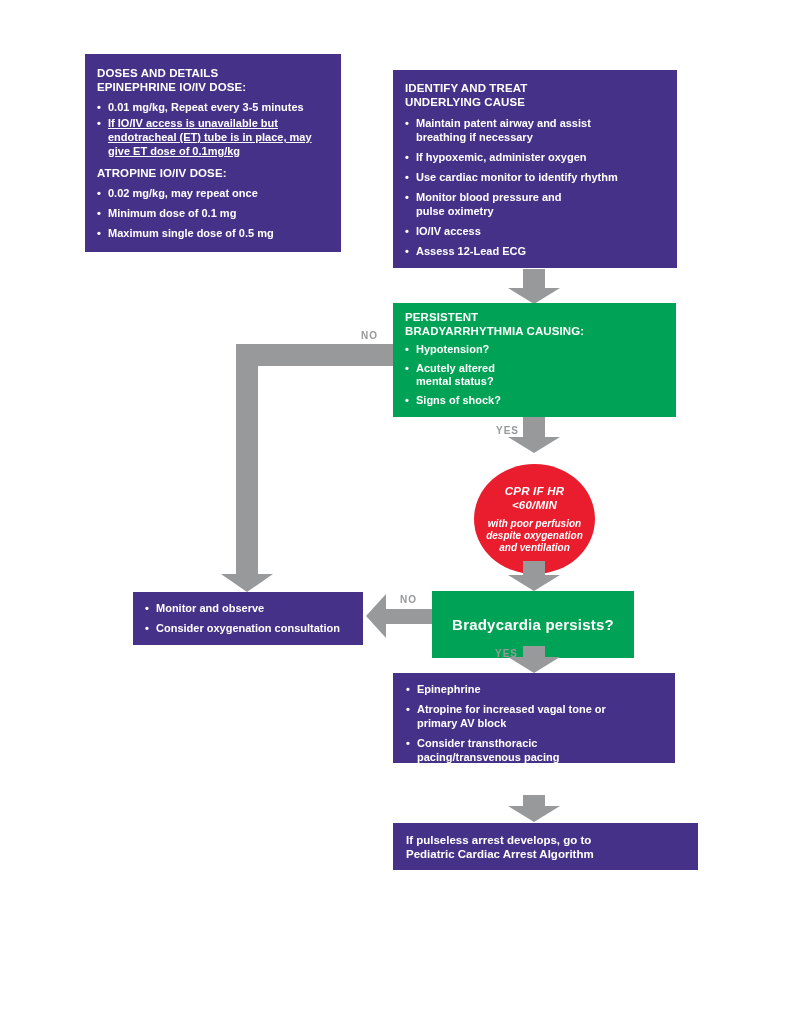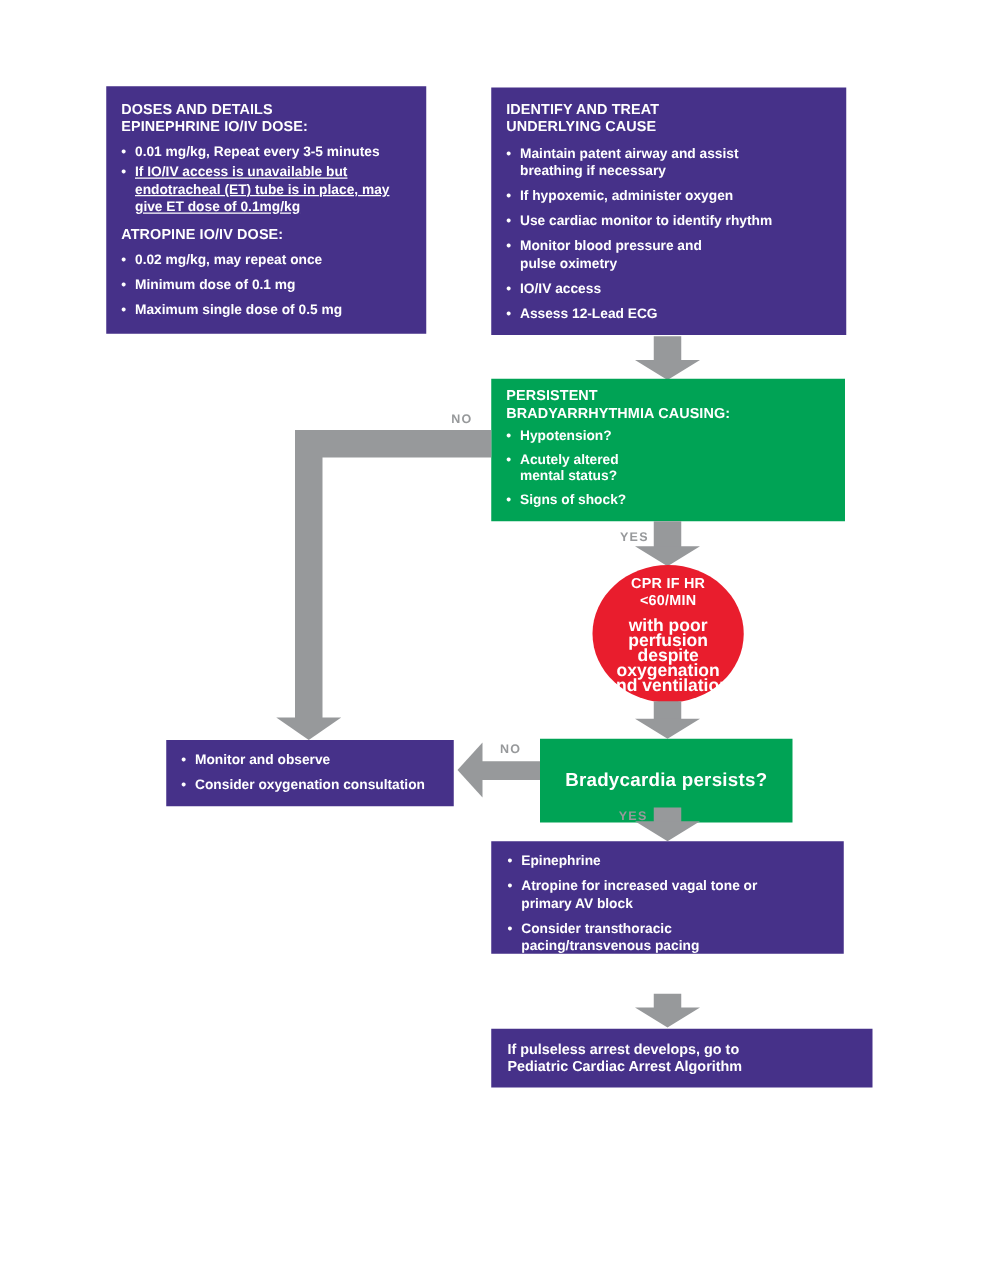--- a/index.html
+++ b/index.html
@@ -32,31 +32,31 @@
     border-top:18px solid var(--gray);}
   .tri-left{position:absolute; width:0; height:0;
     border-top:22px solid transparent; border-bottom:22px solid transparent;
     border-right:20px solid var(--gray);}
   .circle{
     position:absolute; background:var(--red); border-radius:50%;
     display:flex; flex-direction:column; align-items:center; justify-content:center;
     text-align:center; box-sizing:border-box;
   }
   .circle .c-title{font-size:11.5px; line-height:14px; white-space:pre-line; letter-spacing:0.2px;}
-  .circle .c-sub{font-size:14px; line-height:12px; white-space:pre-line; margin-top:6px; width:118px;}
+  .circle .c-sub{font-size:10px; line-height:12px; white-space:pre-line; margin-top:6px; width:118px;}
   .center-flex{display:flex; align-items:center; justify-content:center;}
   .q-text{font-size:15px; letter-spacing:0.2px;}
   .arrest-text{font-size:11.5px; line-height:14px; white-space:pre-line;}
 </style>
 </head>
 <body>
 
 <div class="canvas">
 
-  <div class="box pbox" style="left:85px; top:69px; width:256px; height:198px; padding:12px 12px;">
+  <div class="box pbox" style="left:85px; top:54px; width:256px; height:198px; padding:12px 12px;">
     <div class="box-head">DOSES AND DETAILS
 EPINEPHRINE IO/IV DOSE:</div>
     <ul class="blist tight" style="margin-top:6px;">
       <li>0.01 mg/kg, Repeat every 3-5 minutes</li>
       <li>If IO/IV access is unavailable but
 endotracheal (ET) tube is in place, may
 give ET dose of 0.1mg/kg</li>
     </ul>
     <div class="box-head" style="margin-top:8px;">ATROPINE IO/IV DOSE:</div>
     <ul class="blist" style="margin-top:6px;">
@@ -97,21 +97,21 @@
 
   <div class="flow-label ta-r" style="left:338px; top:331px; width:40px;">NO</div>
   <div class="arr" style="left:236px; top:344px; width:157px; height:22px;"></div>
   <div class="arr" style="left:236px; top:344px; width:22px; height:231px;"></div>
   <div class="tri-down-lg" style="left:221px; top:574px;"></div>
 
   <div class="flow-label ta-r" style="left:479px; top:426px; width:40px;">YES</div>
   <div class="arr" style="left:523px; top:417px; width:22px; height:21px;"></div>
   <div class="tri-down" style="left:508px; top:437px;"></div>
 
-  <div class="circle" style="left:474px; top:452px; width:121px; height:110px;">
+  <div class="circle" style="left:474px; top:464px; width:121px; height:110px;font-style:italic;">
     <div class="c-title">CPR IF HR
 &lt;60/MIN</div>
     <div class="c-sub">with poor perfusion
 despite oxygenation
 and ventilation</div>
   </div>
 
   <div class="arr" style="left:523px; top:561px; width:22px; height:16px;"></div>
   <div class="tri-down" style="left:508px; top:575px;"></div>
 

